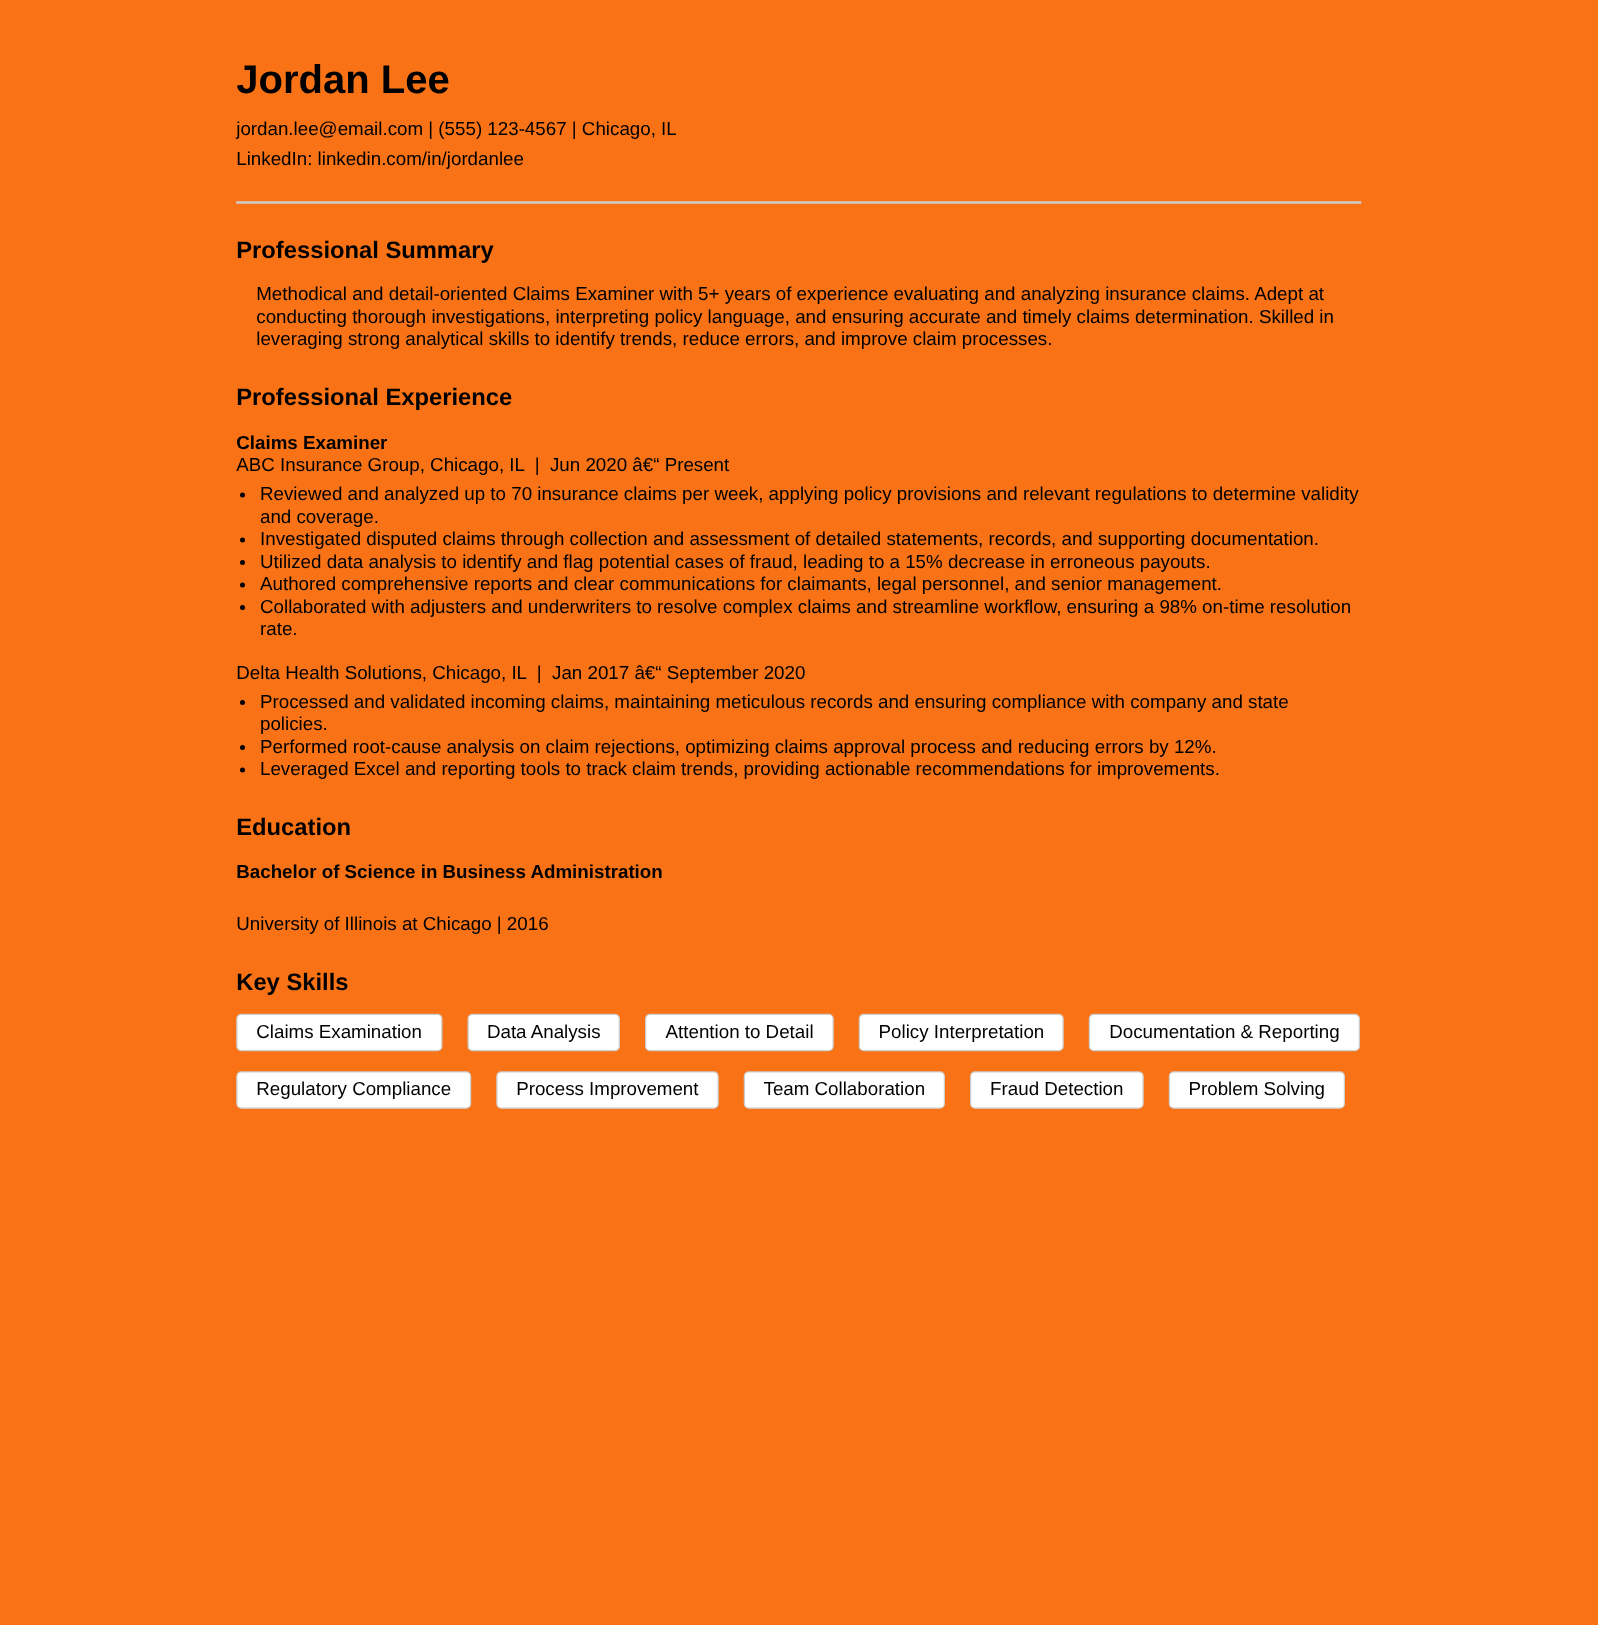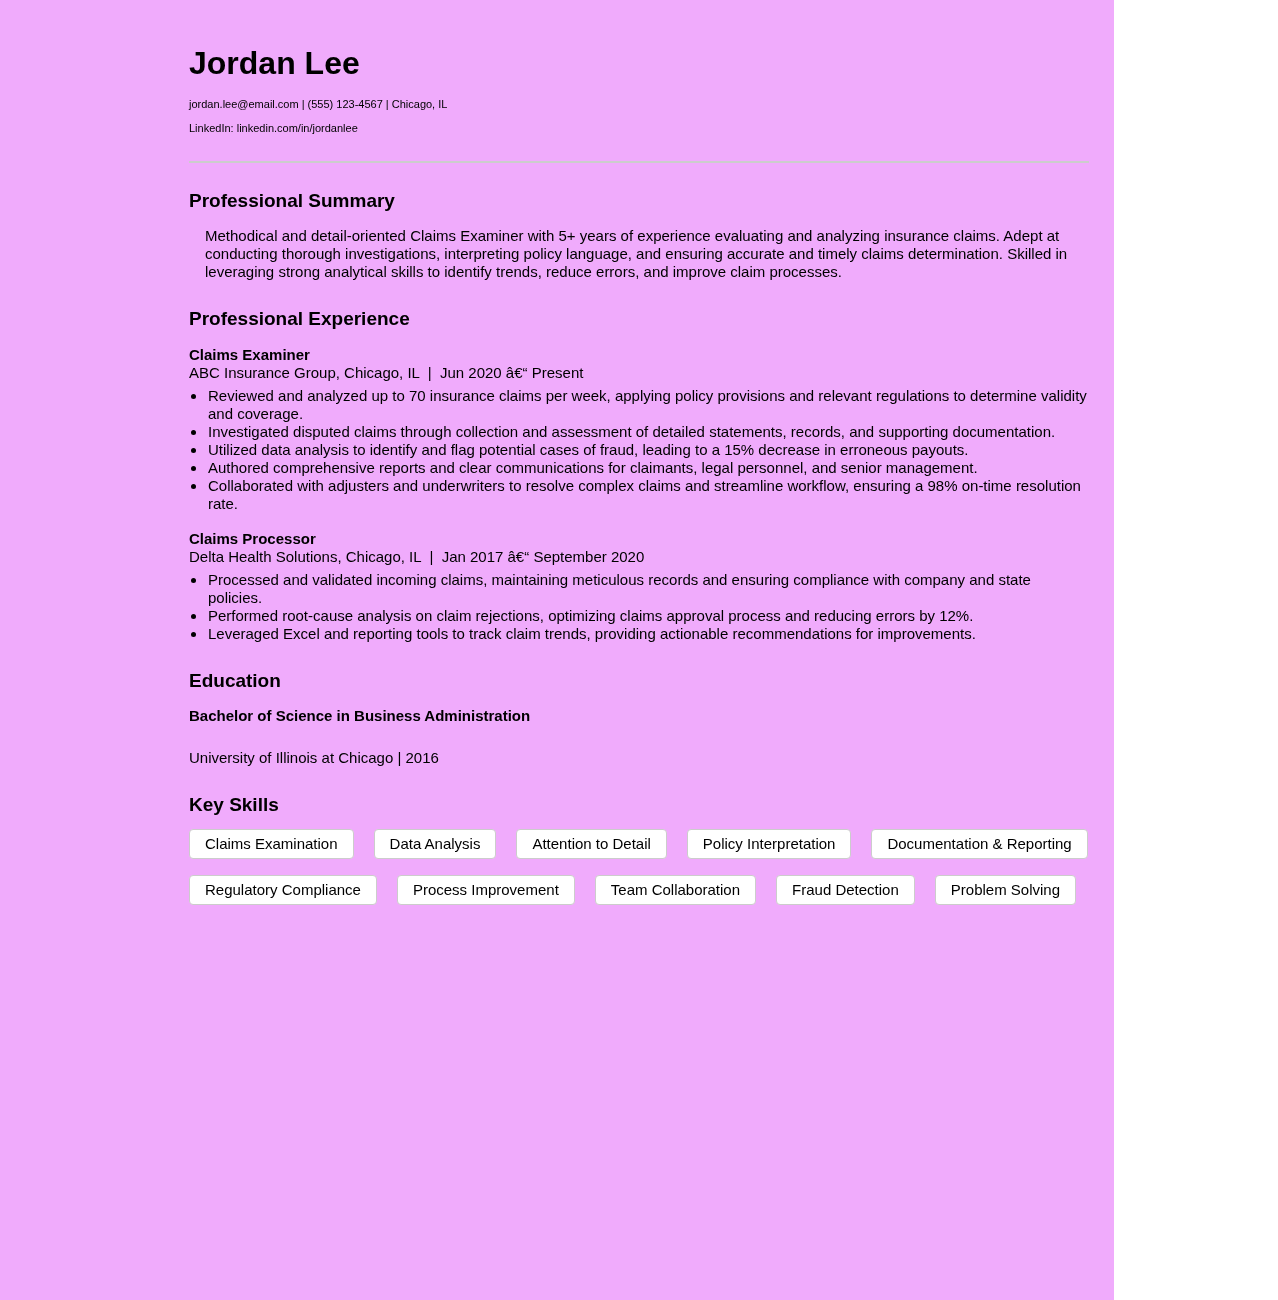--- a/index.html
+++ b/index.html
@@ -4,40 +4,40 @@
 <style>
   * { box-sizing: border-box; }
   html, body {
     margin: 0;
     padding: 0;
     background: #ffffff;
     color: #000000;
     font-family: "Liberation Sans", "DejaVu Sans", sans-serif;
   }
   .page {
-    width: 1114px;
+    width: 1278px;
     height: 1300px;
-    background: #f0abfc;
+    background: #f97316;
     overflow: hidden;
   }
   .content {
     width: 900px;
     margin-left: 189px;
     padding-top: 46px;
     font-size: 15px;
     line-height: 18px;
   }
   h1.name {
     font-size: 32px;
     line-height: 34px;
     margin: 0 0 12px 0;
     font-weight: bold;
   }
   .contact-line {
-    font-size: 11px;
+    font-size: 15px;
     line-height: 24px;
     white-space: pre-wrap;
   }
   hr.header-divider {
     border: none;
     border-top: 2px solid #cccccc;
     margin: 21px 0 0 0;
   }
   h2.section-heading {
     font-size: 19px;
@@ -111,21 +111,20 @@
       <ul class="job-bullets">
         <li>Reviewed and analyzed up to 70 insurance claims per week, applying policy provisions and relevant regulations to determine validity and coverage.</li>
         <li>Investigated disputed claims through collection and assessment of detailed statements, records, and supporting documentation.</li>
         <li>Utilized data analysis to identify and flag potential cases of fraud, leading to a 15% decrease in erroneous payouts.</li>
         <li>Authored comprehensive reports and clear communications for claimants, legal personnel, and senior management.</li>
         <li>Collaborated with adjusters and underwriters to resolve complex claims and streamline workflow, ensuring a 98% on-time resolution rate.</li>
       </ul>
     </div>
 
     <div class="job">
-      <div class="job-title">Claims Processor</div>
       <div class="job-meta">Delta Health Solutions, Chicago, IL  |  Jan 2017 â€“ September 2020</div>
       <ul class="job-bullets">
         <li>Processed and validated incoming claims, maintaining meticulous records and ensuring compliance with company and state policies.</li>
         <li>Performed root-cause analysis on claim rejections, optimizing claims approval process and reducing errors by 12%.</li>
         <li>Leveraged Excel and reporting tools to track claim trends, providing actionable recommendations for improvements.</li>
       </ul>
     </div>
 
     <h2 class="section-heading">Education</h2>
     <div class="edu-block">

